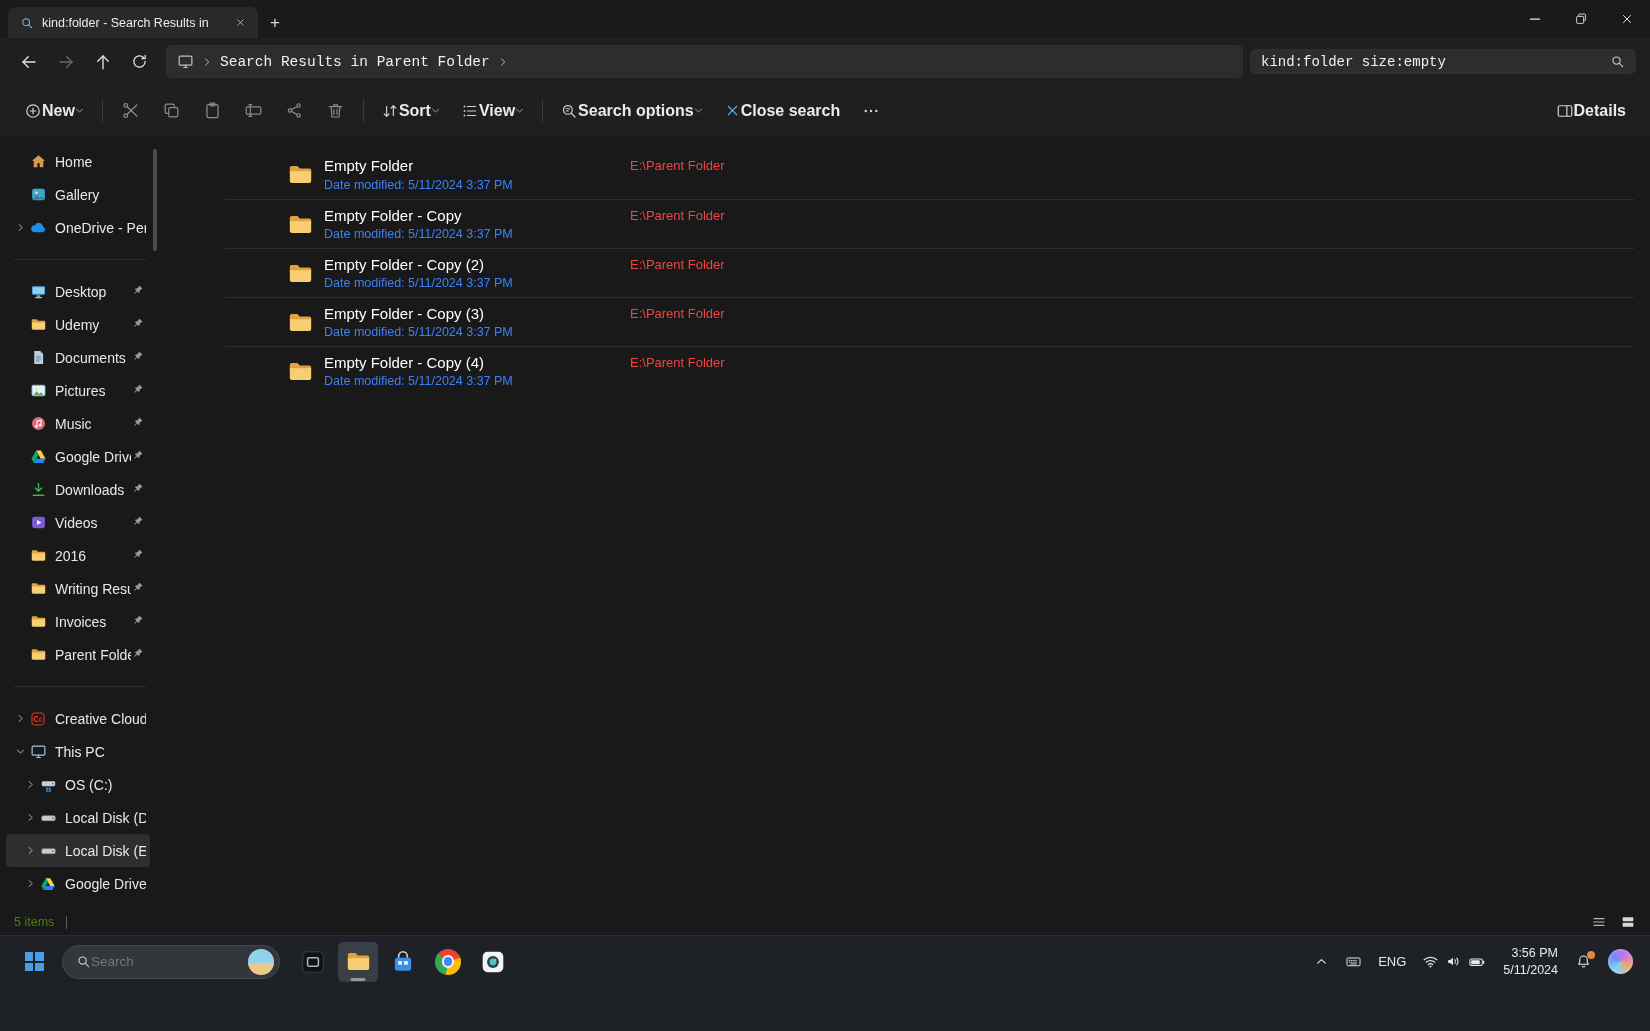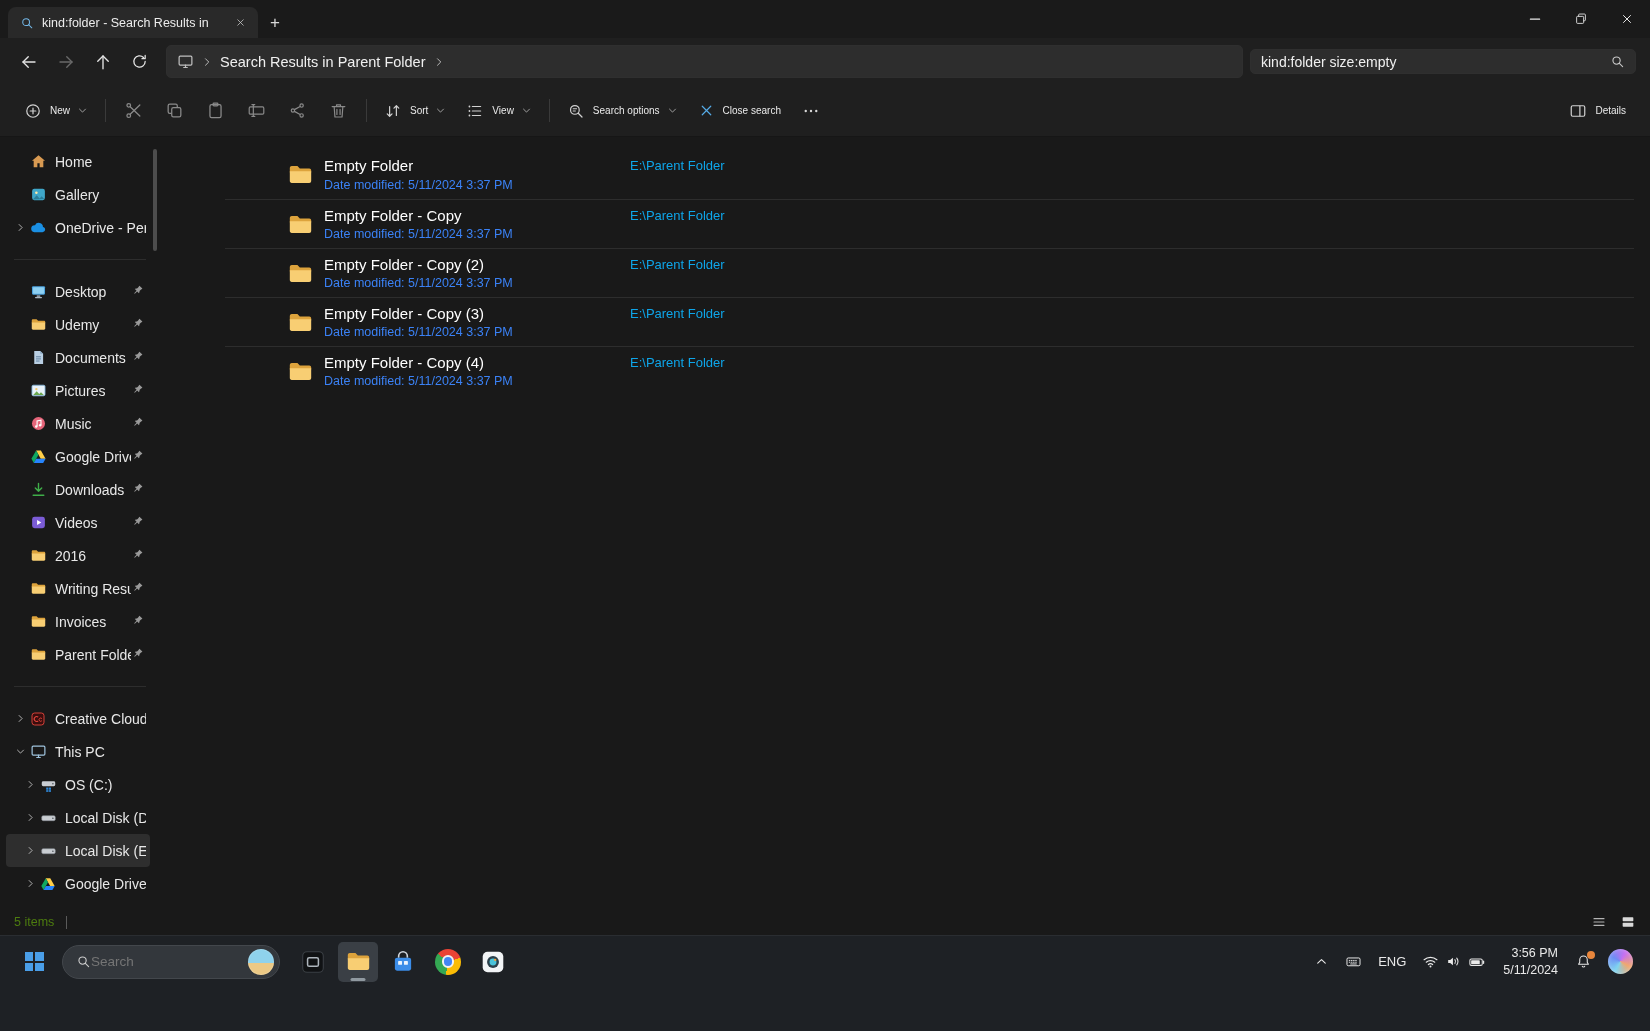--- a/index.html
+++ b/index.html
@@ -13,33 +13,33 @@
   
   .titlebar { height:38px; background:#1a1a1a; display:flex; align-items:flex-end; padding-left:8px; flex:none; }
   .tab { height:31px; width:250px; background:#292929; border-radius:8px 8px 0 0; display:flex; align-items:center; gap:8px; padding:0 8px 0 12px; font-size:12.5px; color:#ececec; }
   .tab-title { flex:1; white-space:nowrap; overflow:hidden; }
   .tab-close { width:20px; height:20px; display:flex; align-items:center; justify-content:center; color:#c9c9c9; border-radius:4px; }
   .newtab { width:34px; height:31px; display:flex; align-items:center; justify-content:center; color:#d8d8d8; font-size:17px; }
   .win-controls { margin-left:auto; display:flex; align-self:flex-start; }
   .wc { width:46px; height:38px; display:flex; align-items:center; justify-content:center; color:#e8e8e8; }
 
   
-  .navbar { height:47px; background:#1f1f1f; display:flex; align-items:center; padding:0 14px 0 10px; flex:none; }
+  .navbar { height:47px; background:#1f1f1f; display:flex; align-items:center; padding:0 14px 0 10px; flex:none;font-family:Liberation Mono, monospace; }
   .nav-btn { width:37px; height:36px; border-radius:5px; display:flex; align-items:center; justify-content:center; color:#e4e4e4; flex:none; }
   .nav-btn.dis { color:#6a6a6a; }
   .addressbar { flex:1; height:33px; background:#2d2d2d; border:1px solid #2f2f2f; border-radius:5px; margin:0 7px 0 8px; display:flex; align-items:center; gap:7px; padding:0 10px; min-width:0; }
   .abtext { font-size:14.5px; color:#f0f0f0; white-space:nowrap; }
   .abic, .abchev { color:#c0c0c0; display:flex; flex:none; }
   .searchbox { width:386px; height:25px; background:#2d2d2d; border:1px solid #2f2f2f; border-radius:5px; display:flex; align-items:center; padding:0 10px; flex:none; }
   .searchbox input { flex:1; min-width:0; background:transparent; border:0; outline:none; color:#f0f0f0; font-size:14px; font-family:inherit; }
   .searchbox .sic { color:#c8c8c8; flex:none; display:flex; }
 
   
   .toolbar { height:52px; background:#1f1f1f; display:flex; align-items:center; padding:0 14px; flex:none; border-bottom:1px solid #161616; }
-  .tb-btn { display:flex; align-items:center; gap:8px; height:36px; padding:0 10px; border-radius:5px; color:#eaeaea; font-size:10px; flex:none; }
+  .tb-btn { display:flex; align-items:center; height:36px; padding:0 10px; border-radius:5px; color:#eaeaea; font-size:16px; flex:none;font-weight:bold; }
   .tb-btn .tic { display:flex; color:#d2d2d2; }
   .tb-btn .tchev { display:flex; color:#b0b0b0; margin-left:-1px; }
   .icon-btn { width:41px; justify-content:center; color:#8a8a8a; }
   .icon-btn .tic { color:#8a8a8a; }
   .tb-sep { width:1px; height:23px; background:#3a3a3a; margin:0 7px; flex:none; }
   .blue-x { color:#55aae6 !important; }
   .tb-right { margin-left:auto; display:flex; }
 
   
   .content { flex:1; display:flex; min-height:0;gap:45px; }
@@ -53,21 +53,21 @@
   .side-item.ind .chev { margin-left:10px; }
   .side-div { height:1px; background:#2d2d2d; margin:15px 14px; }
   .side-thumb { position:absolute; right:3px; top:12px; width:4px; height:102px; background:#4d4d4d; border-radius:2px; }
 
   .main { flex:1; min-width:0; padding-top:13px; position:relative; }
   .file-row { height:49px; margin:0 16px 0 20px; padding-left:99px; display:flex; flex-direction:column; justify-content:center; position:relative; }
   .file-row + .file-row { border-top:1px solid #2d2d2d; }
   .f-ic { position:absolute; left:62px; top:11px; }
   .f-name { font-size:15px; color:#ffffff; line-height:1.25; }
   .f-meta { font-size:12.5px; color:#3b82f6; margin-top:2px; }
-  .f-loc { position:absolute; left:405px; top:8px; font-size:13px; color:#0ea5e9; }
+  .f-loc { position:absolute; left:405px; top:8px; font-size:13px; color:#ef4444; }
 
   
   .statusbar { height:26px; flex:none; display:flex; align-items:center; padding:0 14px; font-size:12.5px; color:#4d7c0f; }
   .sb-div { width:1px; height:13px; background:#5a5a5a; margin-left:12px; }
   .sb-icons { margin-left:auto; display:flex; gap:13px; color:#b4b4b4; align-items:center; }
 
   
   .taskbar { height:96px; background:#1e2125; border-top:1px solid #2a2d31; position:relative; }
   .tb-row { height:48px; display:flex; align-items:center; padding:3px 10px 0 14px; }
   .start-btn { width:40px; height:40px; border-radius:5px; display:flex; align-items:center; justify-content:center; flex:none; }

